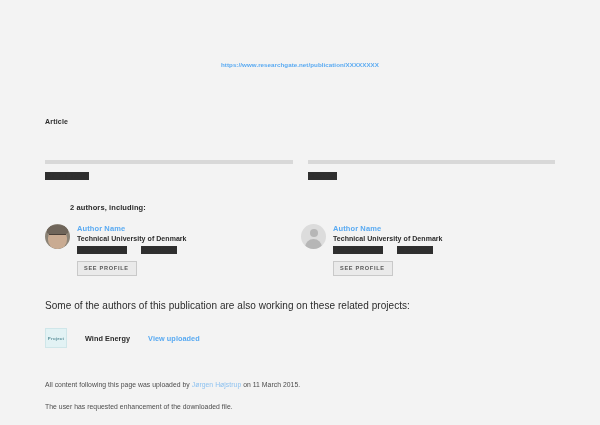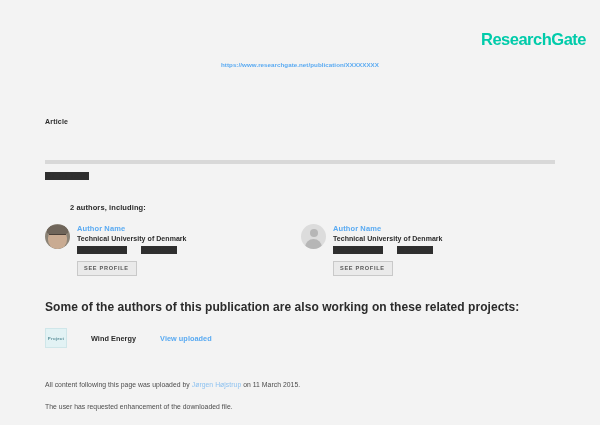--- a/index.html
+++ b/index.html
@@ -224,33 +224,33 @@
     letter-spacing: 0.7px;
     padding: 4px 7px 4px 6px;
     line-height: 1;
   }
 
   
   .projects-heading {
     position: absolute;
     top: 300px;
     left: 45px;
-    font-size: 12px;
-    font-weight: bold;
+    font-size: 10px;
+    font-weight: normal;
     color: #2b2b2b;
     letter-spacing: 0.05px;
     white-space: nowrap;
   }
   .project-row {
     position: absolute;
     top: 328px;
     left: 45px;
     display: flex;
     align-items: center;
-    gap: 24px;
+    gap: 18px;
   }
   .project-badge {
     width: 22px;
     height: 20px;
     background: #e2f2f4;
     border: 1px solid #cfe6e9;
     display: flex;
     align-items: center;
     justify-content: center;
     font-size: 4.4px;
@@ -293,32 +293,36 @@
   }
   .footer-link {
     color: #8ec2f0;
   }
 </style>
 </head>
 <body>
 
 <div id="page">
 
-  <div class="rg-logo">ResearchGate</div>
 
   <div class="doi-link">https://www.researchgate.net/publication/XXXXXXXX</div>
 
   <div class="article-type">Article</div>
 
   <div class="paper-title"></div>
 
   <div class="stats-row">
     <div class="stat-col">
       <div class="stat-rule"></div>
       <div class="stat-value">CITATIONS</div>
+      
+    </div>
+    <div class="stat-col">
+      <div class="stat-rule"></div>
+      <div class="stat-value">READS</div>
       
     </div>
   </div>
 
   <div class="authors-heading">2 authors, including:</div>
 
   <div class="authors-row">
 
     <div class="author-card">
       <div class="avatar photo">

